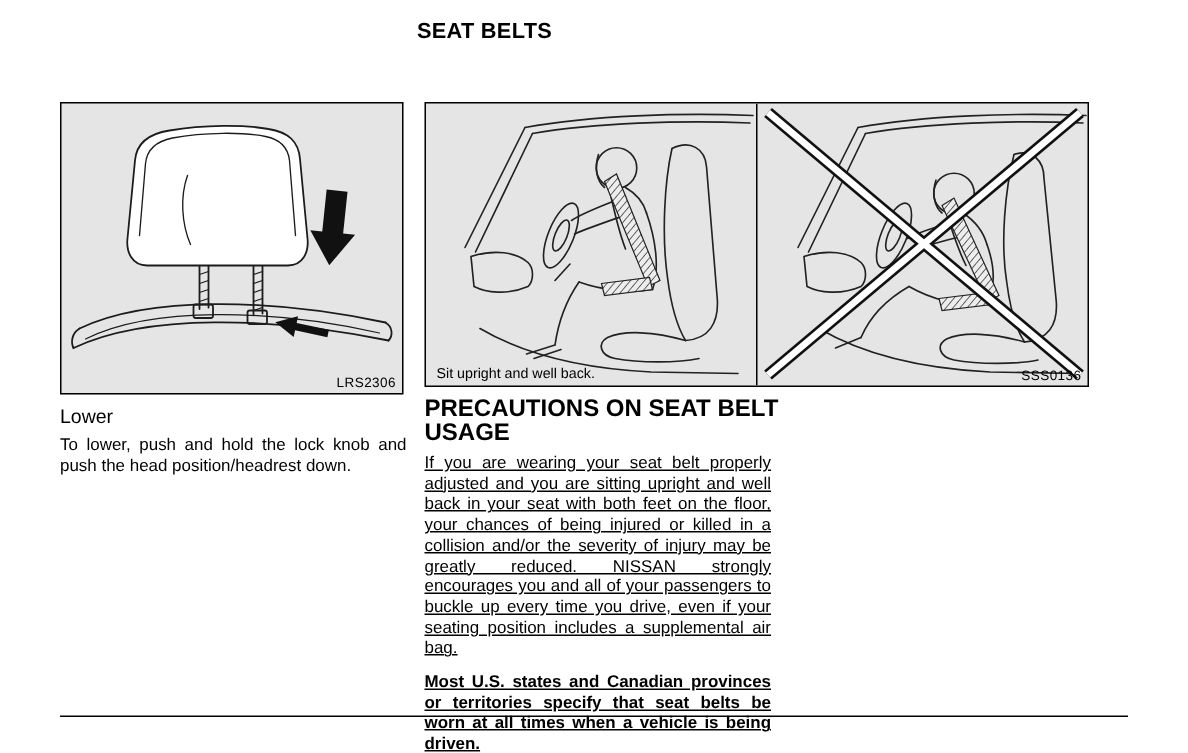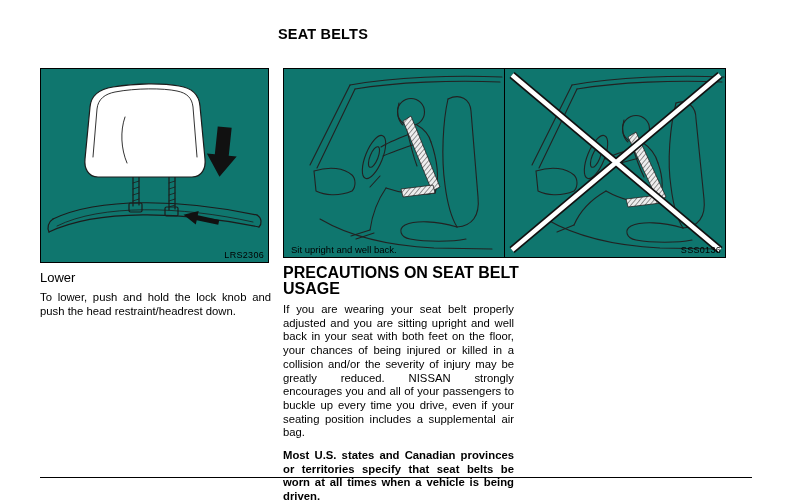--- a/index.html
+++ b/index.html
@@ -11,21 +11,21 @@
   }
   .page {
     position: relative;
     width: 792px;
     height: 502px;
     background: #fff;
     overflow: hidden;
   }
   .page-title {
     position: absolute;
-    top: 26px;
+    top: 13px;
     left: 40px;
     width: 566px;
     text-align: center;
     font-size: 14.5px;
     font-weight: bold;
     letter-spacing: 0.2px;
     margin: 0;
   }
   .col-left {
     position: absolute;
@@ -35,21 +35,21 @@
   }
   .col-right {
     position: absolute;
     left: 283px;
     top: 68px;
     width: 445px;
   }
   .figure {
     position: relative;
     border: 1px solid #000;
-    background: #0f766e;
+    background: #e5e5e5;
   }
   .fig-left  { width: 227px; height: 193px; }
   .fig-right { width: 441px; height: 188px; }
   .fig-code {
     position: absolute;
     right: 4px;
     bottom: 2px;
     font-size: 9px;
     letter-spacing: 0.3px;
   }
@@ -71,21 +71,21 @@
     line-height: 16px;
     margin: 7px 0 6px 0;
     width: 240px;
   }
   p.body {
     font-size: 11.3px;
     line-height: 13.7px;
     text-align: justify;
     margin: 0 0 9px 0;
   }
-  .col-right p.body { width: 231px; }
+  .col-right p.body { width: 231px; text-decoration: underline; }
   p.body.bold { font-weight: bold; }
   .footer-rule {
     position: absolute;
     left: 40px;
     width: 712px;
     top: 477px;
     border-top: 1.5px solid #000;
   }
   .footer {
     position: absolute;
@@ -130,21 +130,21 @@
         <g fill="#111">
           <polygon points="174,58 188,58 188,86 196,86 181,108 166,86 174,86" transform="rotate(6 181 84)"></polygon>
         </g>
         <g fill="#111">
           <polygon points="0,7 14,0 14,4.5 36,4.5 36,9.5 14,9.5 14,14" transform="translate(144,139) rotate(12)"></polygon>
         </g>
       </svg>
       <span class="fig-code">LRS2306</span>
     </div>
     <h2 class="sub-heading">Lower</h2>
-    <p class="body">To lower, push and hold the lock knob and push the head restraint/headrest down.</p>
+    <p class="body">To lower, push and hold the lock knob and push the head position/headrest down.</p>
   </div>
 
   <div class="col-right">
     <div class="figure fig-right">
       <svg width="441" height="188" viewBox="0 0 441 188">
         <defs>
           <pattern id="belt" width="3.6" height="3.6" patternUnits="userSpaceOnUse" patternTransform="rotate(40)">
             <rect width="3.6" height="3.6" fill="#ededed"></rect>
             <line x1="0" y1="0" x2="0" y2="3.6" stroke="#555" stroke-width="1.2"></line>
           </pattern>

